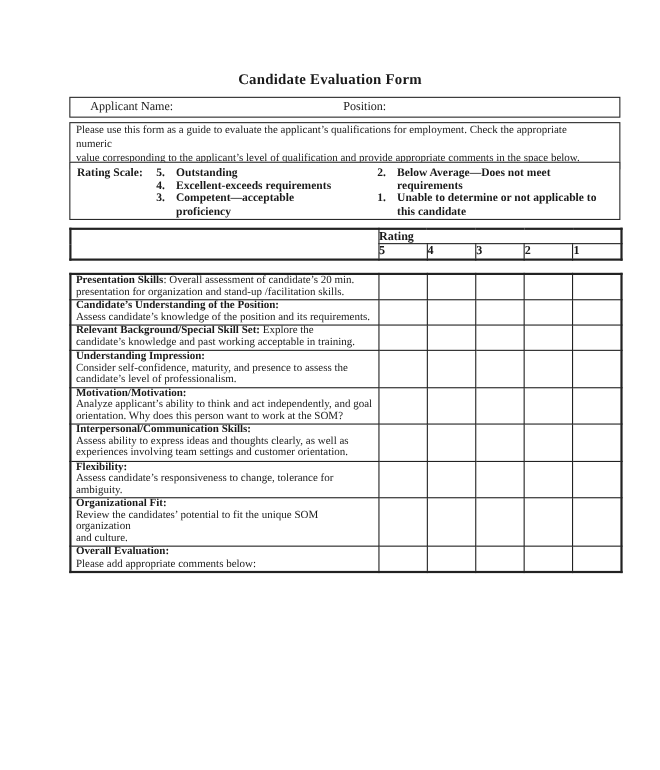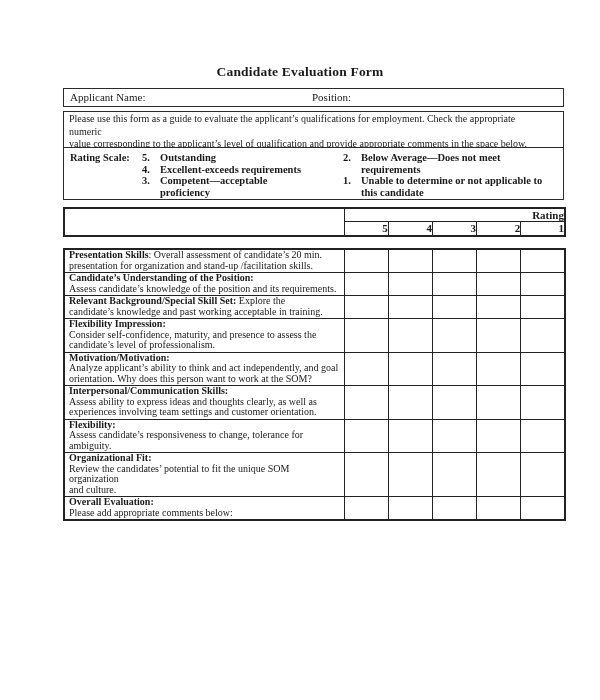--- a/index.html
+++ b/index.html
@@ -7,38 +7,38 @@
   body { font-family:"Liberation Serif", serif; color:#1a1a1a; position:relative; }
   .page { position:absolute; inset:0; background:#fff; }
 
   .title { position:absolute; top:64px; left:0; width:600px; text-align:center;
            font-size:13.5px; font-weight:bold; letter-spacing:.2px; }
 
   .box { position:absolute; left:63px; width:501px; border:1.5px solid #2a2a2a; background:#fff; }
 
   .applicant-box { top:88px; height:19px; }
   .applicant-box .lbl { position:absolute; top:2px; font-size:11px; }
-  .name-label { left:6px; }
+  .name-label { left:18px; }
   .position-label { left:248px; }
 
   .instructions-box { top:111px; padding:1px 21px 2px 5px; font-size:10px; line-height:12.6px; }
 
   .rating-scale-box { top:147px; height:53px; font-weight:bold; font-size:10.5px; }
   .rs-label { position:absolute; left:6px; top:4px; }
   .rs-col { position:absolute; top:4px; }
   .rs-left  { left:78px;  width:190px; }
   .rs-right { left:279px; width:219px; }
   .rs-item { display:grid; grid-template-columns:18px 1fr; line-height:11.5px; }
   .prewrap { white-space:pre-line; }
 
   table { border-collapse:collapse; table-layout:fixed; }
   .header-table { position:absolute; top:207px; left:63px; width:501px;
                   border:2px solid #222; }
   .header-table td { border:1px solid #222; font-size:11px; font-weight:bold;
-                     text-align:right; vertical-align:middle; }
+                     text-align:left; vertical-align:middle; }
   .header-table .rating-label-cell { height:13px; line-height:12px; }
   .header-table .num-cell { height:14px; }
 
   .main-table { position:absolute; top:248px; left:63px; width:501px;
                 border:2px solid #222; }
   .main-table td { border:1px solid #222; vertical-align:top; overflow:hidden; }
   .main-table td.desc { font-size:10px; line-height:10.5px; padding:0 4px 1px 4px; }
   .hd { font-weight:bold; }
   .blk { display:block; }
   tr.h22 td{height:22px} tr.h23 td{height:23px} tr.h31 td{height:31px}
@@ -150,21 +150,21 @@
       <td class="desc"><span class="hd">Relevant Background/Special Skill Set:</span><span class="prewrap"> Explore the
 candidate’s knowledge and past working acceptable in training.</span></td>
       <td></td>
           <td></td>
           <td></td>
           <td></td>
           <td></td>
     </tr>
 
     <tr class="h32">
-      <td class="desc"><span class="hd blk">Flexibility Impression:</span><span class="prewrap">Consider self-confidence, maturity, and presence to assess the
+      <td class="desc"><span class="hd blk">Understanding Impression:</span><span class="prewrap">Consider self-confidence, maturity, and presence to assess the
 candidate’s level of professionalism.</span></td>
       <td></td>
           <td></td>
           <td></td>
           <td></td>
           <td></td>
     </tr>
 
     <tr class="h31">
       <td class="desc"><span class="hd blk">Motivation/Motivation:</span><span class="prewrap">Analyze applicant’s ability to think and act independently, and goal

